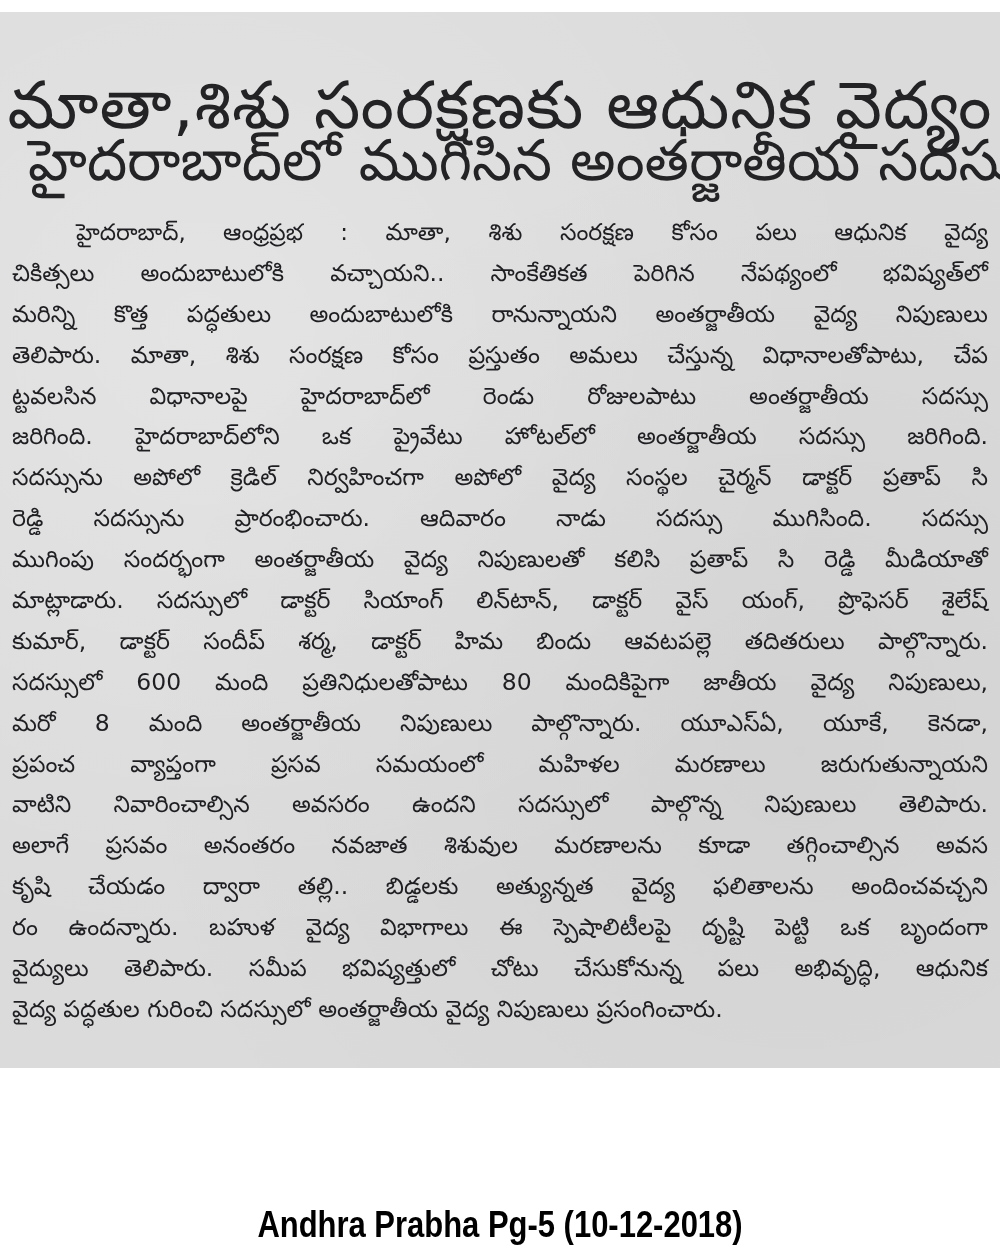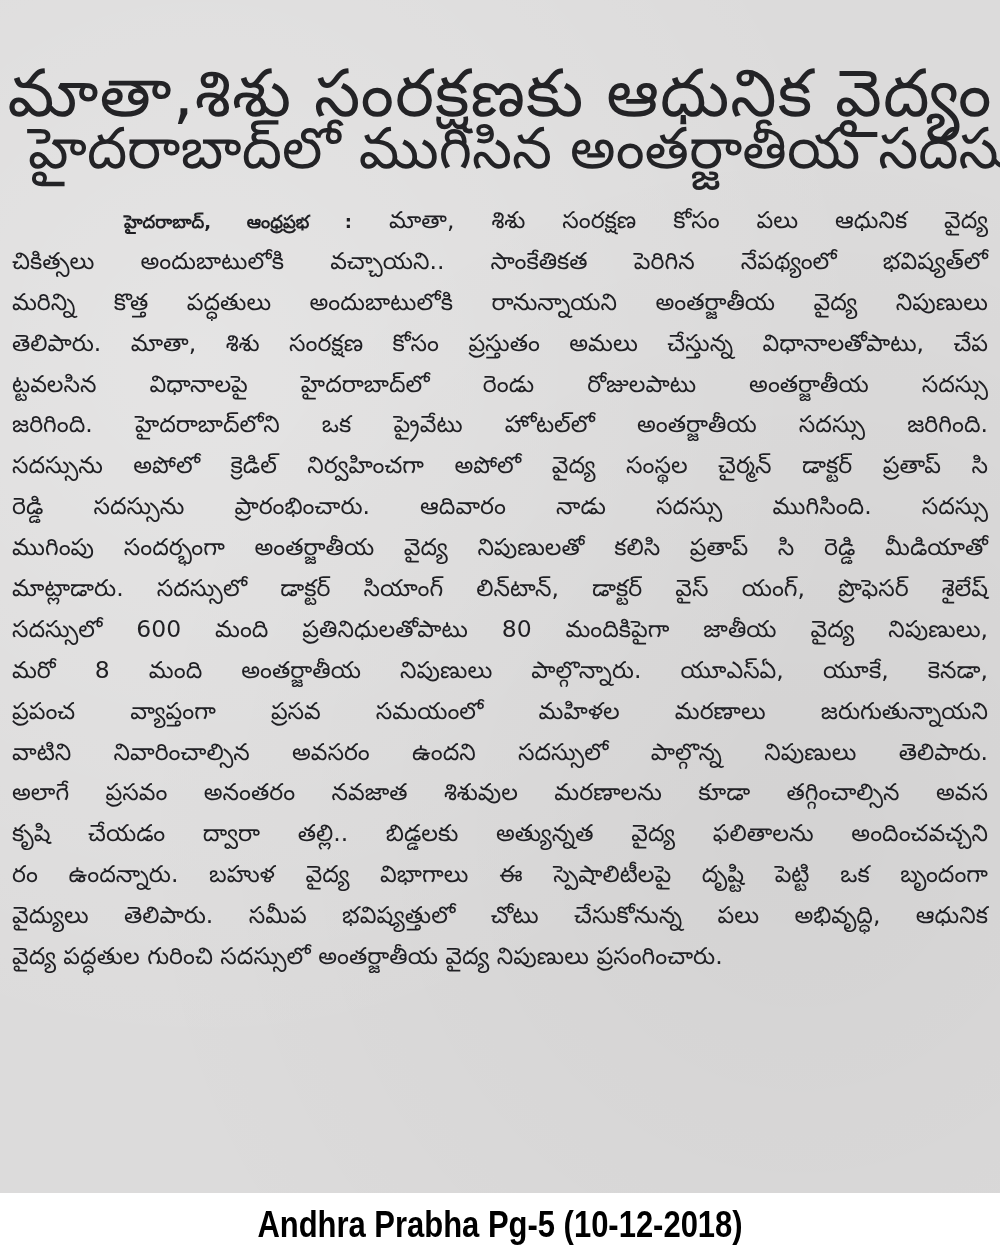--- a/index.html
+++ b/index.html
@@ -6,23 +6,23 @@
     body {
       width: 1000px;
       height: 1257px;
       background: #ffffff;
       overflow: hidden;
       font-family: "DejaVu Sans", sans-serif;
       color: #1e1e22;
     }
     .clipping {
       position: absolute;
-      left: 0; top: 0;
+      left: 0; top: 12px;
       width: 1000px;
-      height: 1193px;
+      height: 1056px;
       background:
         radial-gradient(ellipse at 20% 30%, rgba(255,255,255,0.25), transparent 60%),
         radial-gradient(ellipse at 80% 70%, rgba(0,0,0,0.04), transparent 60%),
         #dcdbdb;
       overflow: hidden;
     }
     .headline {
       position: absolute;
       left: 0; top: 2px;
       width: 1000px;
@@ -64,21 +64,21 @@
     .line {
       display: block;
       white-space: nowrap;
       text-align: justify;
       text-align-last: justify;
       height: 40.9px;
       overflow: visible;
     }
     .line.last { text-align-last: left; }
     .line.first { padding-left: 64px; }
-    .dateline { font-weight: bold; font-size: 18px; margin-left: 48px; }
+    .dateline { font-weight: normal; font-size: 23px; }
     .caption {
       position: absolute;
       left: 0; top: 1193px;
       width: 1000px;
       height: 64px;
       text-align: center;
       font-family: "Liberation Sans", sans-serif;
       font-weight: bold;
       font-size: 36px;
       line-height: 64px;
@@ -102,20 +102,21 @@
     <span class="line first"><span class="dateline">హైదరాబాద్, ఆంధ్రప్రభ :</span> <span>మాతా, శిశు సంరక్షణ కోసం పలు ఆధునిక వైద్య</span></span>
     <span class="line">చికిత్సలు అందుబాటులోకి వచ్చాయని.. సాంకేతికత పెరిగిన నేపథ్యంలో భవిష్యత్‌లో</span>
     <span class="line">మరిన్ని కొత్త పద్ధతులు అందుబాటులోకి రానున్నాయని అంతర్జాతీయ వైద్య నిపుణులు</span>
     <span class="line">తెలిపారు. మాతా, శిశు సంరక్షణ కోసం ప్రస్తుతం అమలు చేస్తున్న విధానాలతోపాటు, చేప</span>
     <span class="line">ట్టవలసిన విధానాలపై హైదరాబాద్‌లో  రెండు రోజులపాటు అంతర్జాతీయ సదస్సు</span>
     <span class="line">జరిగింది. హైదరాబాద్‌లోని ఒక ప్రైవేటు హోటల్‌లో అంతర్జాతీయ సదస్సు జరిగింది.</span>
     <span class="line">సదస్సును అపోలో క్రెడిల్ నిర్వహించగా అపోలో వైద్య సంస్థల చైర్మన్ డాక్టర్ ప్రతాప్ సి</span>
     <span class="line">రెడ్డి  సదస్సును ప్రారంభించారు. ఆదివారం నాడు సదస్సు ముగిసింది. సదస్సు</span>
     <span class="line">ముగింపు సందర్భంగా అంతర్జాతీయ వైద్య నిపుణులతో కలిసి ప్రతాప్ సి రెడ్డి మీడియాతో</span>
     <span class="line">మాట్లాడారు. సదస్సులో డాక్టర్ సియాంగ్ లిన్‌టాన్, డాక్టర్ వైస్ యంగ్, ప్రొఫెసర్ శైలేష్</span>
+    <span class="line">కుమార్, డాక్టర్ సందీప్ శర్మ, డాక్టర్ హిమ బిందు ఆవటపల్లె తదితరులు పాల్గొన్నారు.</span>
     <span class="line">సదస్సులో 600 మంది ప్రతినిధులతోపాటు 80 మందికిపైగా జాతీయ వైద్య నిపుణులు,</span>
     <span class="line">మరో 8 మంది అంతర్జాతీయ నిపుణులు పాల్గొన్నారు. యూఎస్ఏ, యూకే, కెనడా,</span>
     <span class="line">ప్రపంచ వ్యాప్తంగా  ప్రసవ సమయంలో మహిళల మరణాలు జరుగుతున్నాయని</span>
     <span class="line">వాటిని నివారించాల్సిన అవసరం ఉందని  సదస్సులో పాల్గొన్న  నిపుణులు తెలిపారు.</span>
     <span class="line">అలాగే ప్రసవం అనంతరం నవజాత శిశువుల మరణాలను కూడా తగ్గించాల్సిన అవస</span>
     <span class="line">కృషి చేయడం ద్వారా తల్లి.. బిడ్డలకు అత్యున్నత వైద్య ఫలితాలను అందించవచ్చని</span>
     <span class="line">రం ఉందన్నారు. బహుళ వైద్య విభాగాలు ఈ స్పెషాలిటీలపై దృష్టి పెట్టి ఒక బృందంగా</span>
     <span class="line">వైద్యులు తెలిపారు. సమీప భవిష్యత్తులో  చోటు చేసుకోనున్న  పలు అభివృద్ధి, ఆధునిక</span>
     <span class="line last">వైద్య పద్ధతుల గురించి సదస్సులో అంతర్జాతీయ వైద్య నిపుణులు  ప్రసంగించారు.</span>
   </div>

